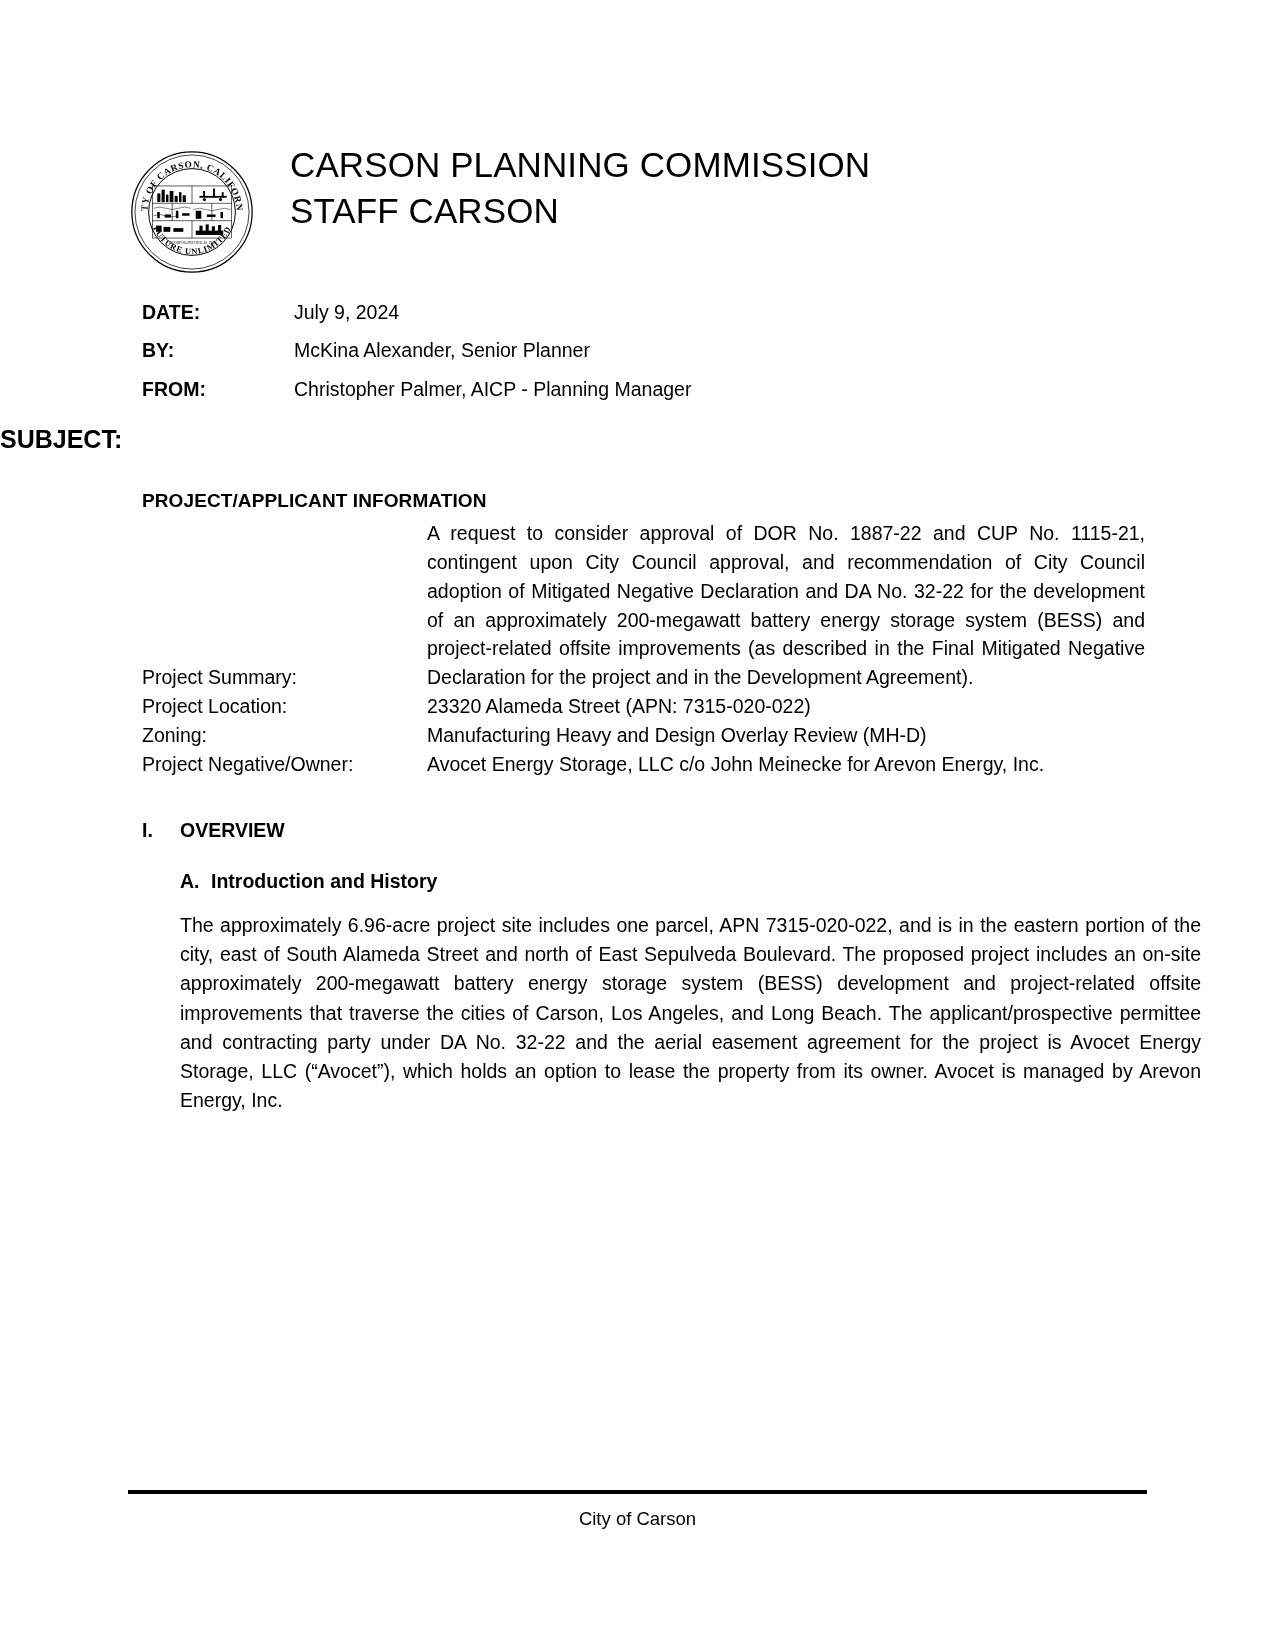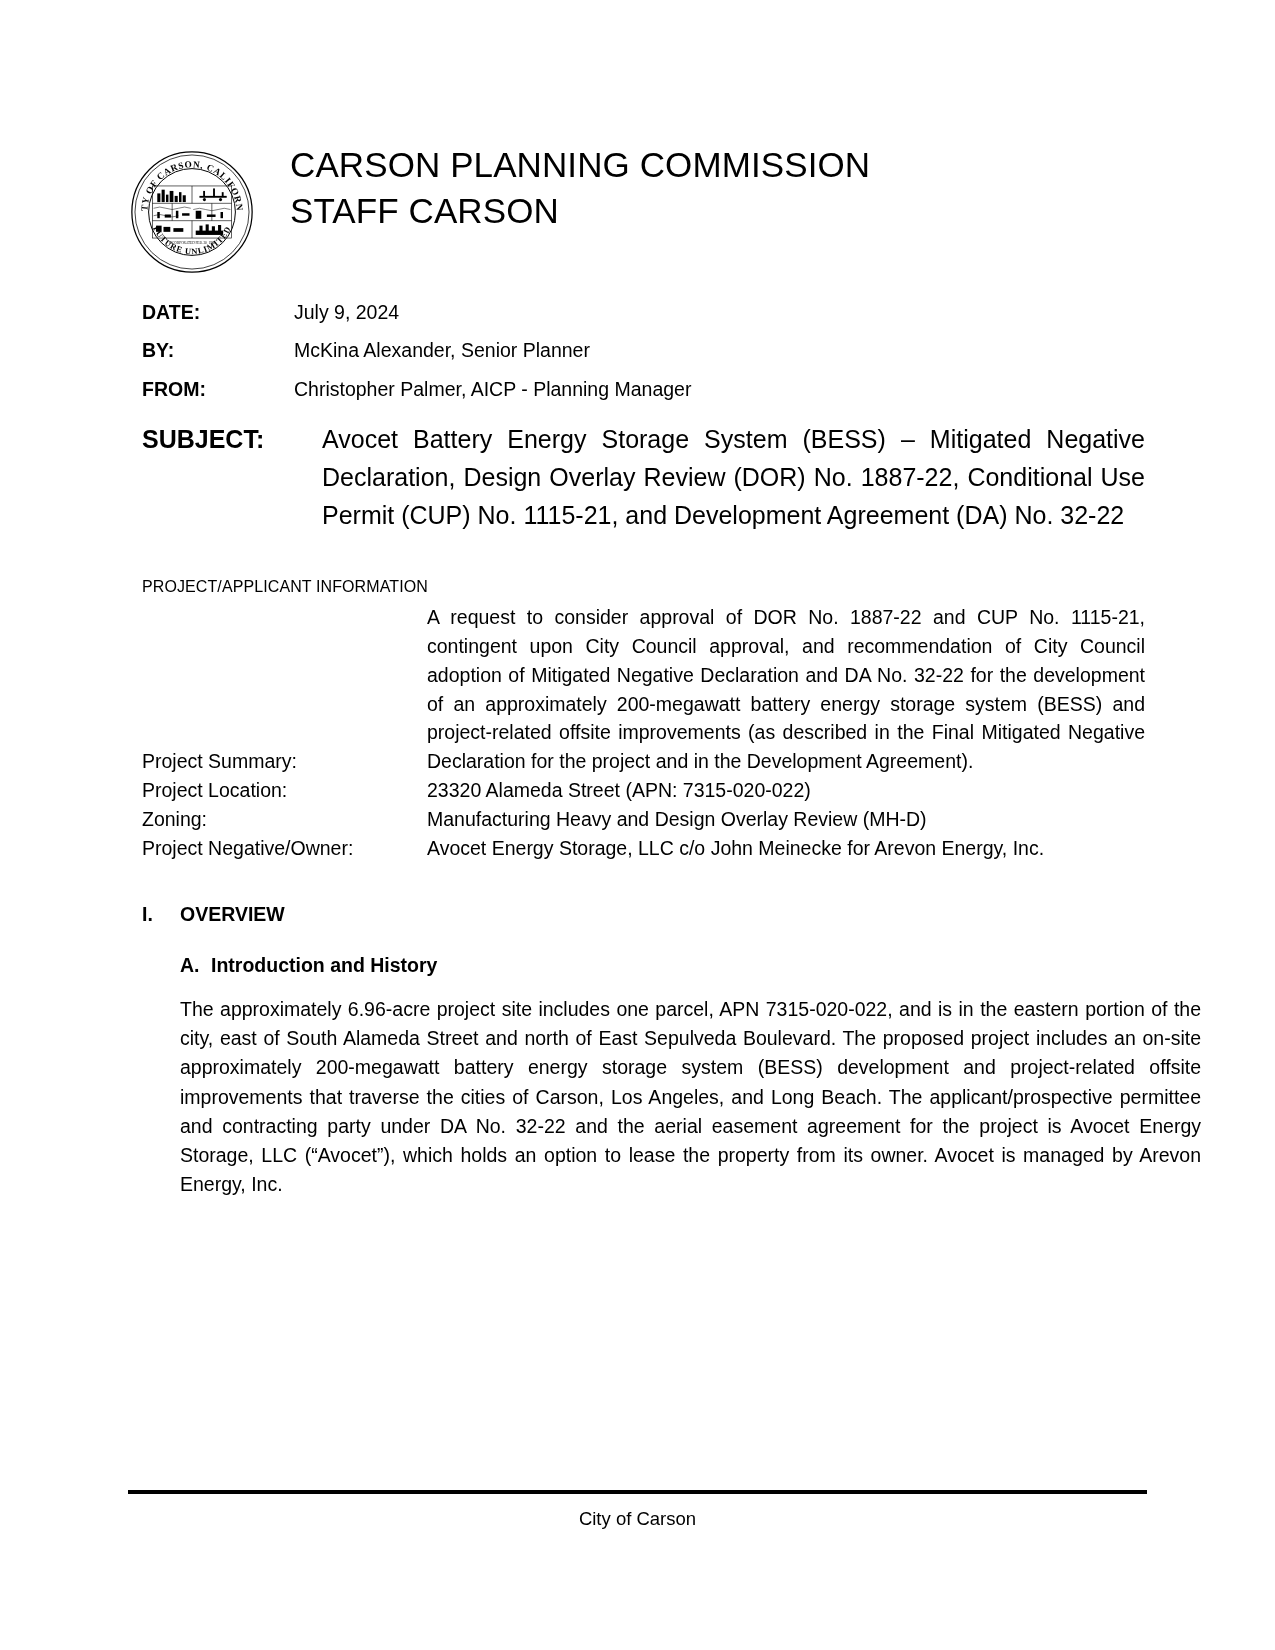--- a/index.html
+++ b/index.html
@@ -70,47 +70,45 @@
     font-weight: bold;
   }
   .meta-value {
     flex: 1 1 auto;
   }
 
   
   .subject-row {
     display: flex;
     align-items: flex-start;
-    padding-left: 142px;
     padding-right: 130px;
     margin-top: 18px;
-    gap: 28px;
   }
   .subject-label {
     flex: 0 0 152px;
     font-weight: bold;
     font-size: 25px;
     line-height: 1.52;
   }
   .subject-text {
     flex: 1 1 auto;
     font-size: 25px;
     line-height: 1.52;
     text-align: justify;
     text-justify: inter-word;
     hyphens: none;
   }
 
   
   .section-heading {
     padding-left: 142px;
     padding-right: 130px;
-    font-weight: normal;
-    font-size: 16px;
-    margin-top: 44px;
+    font-weight: bold;
+    font-size: 19px;
+    margin-top: 32px;
     margin-bottom: 7px;
     letter-spacing: 0.1px;
   }
   .info-row {
     display: flex;
     align-items: flex-end;
     padding-left: 142px;
     padding-right: 130px;
     font-size: 19.5px;
     line-height: 1.48;
@@ -259,21 +257,20 @@
       <div class="meta-value">McKina Alexander, Senior Planner</div>
     </div>
     <div class="meta-row">
       <div class="meta-label">FROM:</div>
       <div class="meta-value">Christopher Palmer, AICP - Planning Manager</div>
     </div>
   </div>
 
   <div class="subject-row">
     <div class="subject-label">SUBJECT:</div>
-    <div class="subject-text">Avocet Battery Energy Storage System (BESS) – Mitigated Negative Declaration, Design Overlay Review (DOR) No. 1887-22, Conditional Use Permit (CUP) No. 1115-21, and Development Agreement (DA) No. 32-22</div>
   </div>
 
   <div class="section-heading">PROJECT/APPLICANT INFORMATION</div>
 
   <div class="info-row">
     <div class="info-label">Project Summary:</div>
     <div class="info-value">A request to consider approval of DOR No. 1887-22 and CUP No. 1115-21, contingent upon City Council approval, and recommendation of City Council adoption of Mitigated Negative Declaration and DA No. 32-22 for the development of an approximately 200-megawatt battery energy storage system (BESS) and project-related offsite improvements (as described in the Final Mitigated Negative Declaration for the project and in the Development Agreement).</div>
   </div>
   <div class="info-row">
     <div class="info-label">Project Location:</div>

